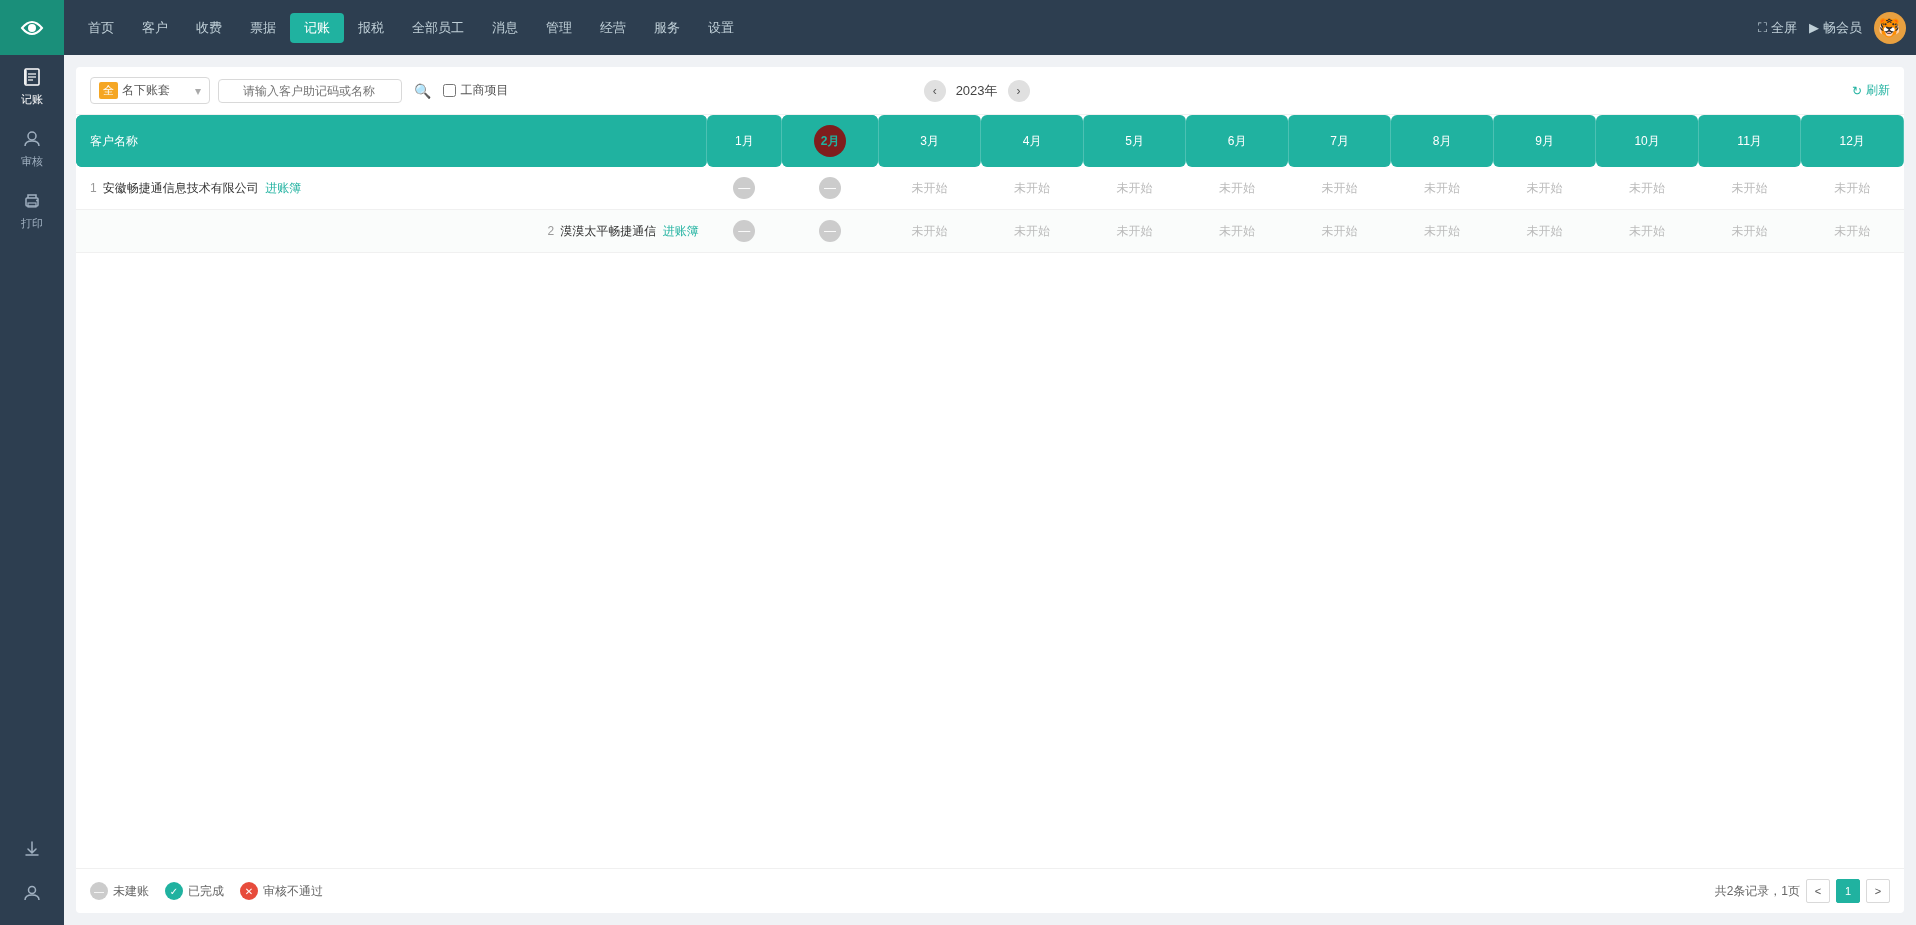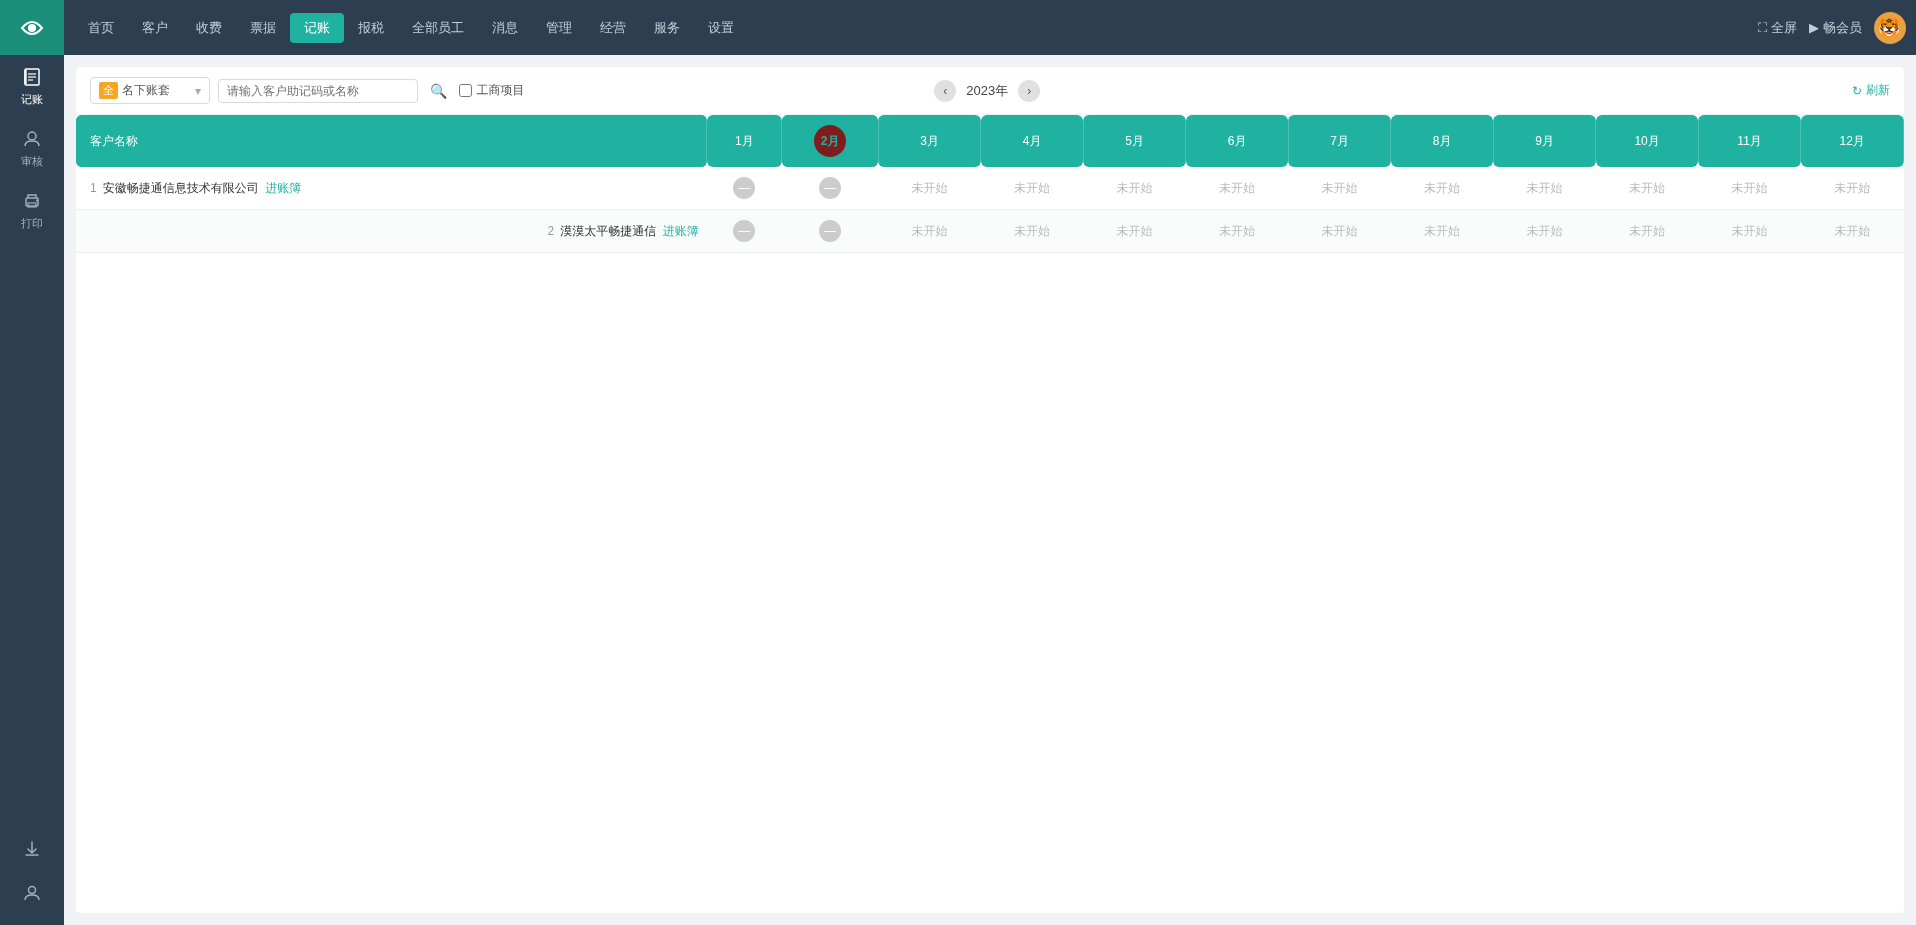--- a/index.html
+++ b/index.html
@@ -152,23 +152,23 @@
     .select-box .tag {
       background: #f5a623;
       color: white;
       padding: 1px 4px;
       border-radius: 2px;
       font-size: 11px;
     }
     .search-input {
       border: 1px solid #d9d9d9;
       border-radius: 4px;
-      padding: 4px 8px;
-      font-size: 12px;
-      width: 200px;
+      padding: 4px 24px;
+      font-size: 12px;
+      width: 184px;
       outline: none;
       color: #999;
     }
     .search-btn {
       background: none;
       border: none;
       cursor: pointer;
       font-size: 14px;
       color: #888;
       padding: 4px;
@@ -509,15 +509,35 @@
                 <td><span class="not-started">未开始</span></td>
                 <td><span class="not-started">未开始</span></td>
                 <td><span class="not-started">未开始</span></td>
                 <td><span class="not-started">未开始</span></td>
                 <td><span class="not-started">未开始</span></td>
               </tr>
             </tbody>
         </table>
       </div>
 
+      <div class="footer">
+        <div class="legend-item">
+          <div class="legend-dot grey"></div>
+          <span>未建账</span>
+        </div>
+        <div class="legend-item">
+          <div class="legend-dot teal"></div>
+          <span>已完成</span>
+        </div>
+        <div class="legend-item">
+          <div class="legend-dot red"></div>
+          <span>审核不通过</span>
+        </div>
+        <div class="footer-right">
+          <span>共2条记录，1页</span>
+          <button class="page-btn">&lt;</button>
+          <button class="page-btn active">1</button>
+          <button class="page-btn">&gt;</button>
+        </div>
+      </div>
     </div>
   </div>
 </div>
 
 </body></html>

